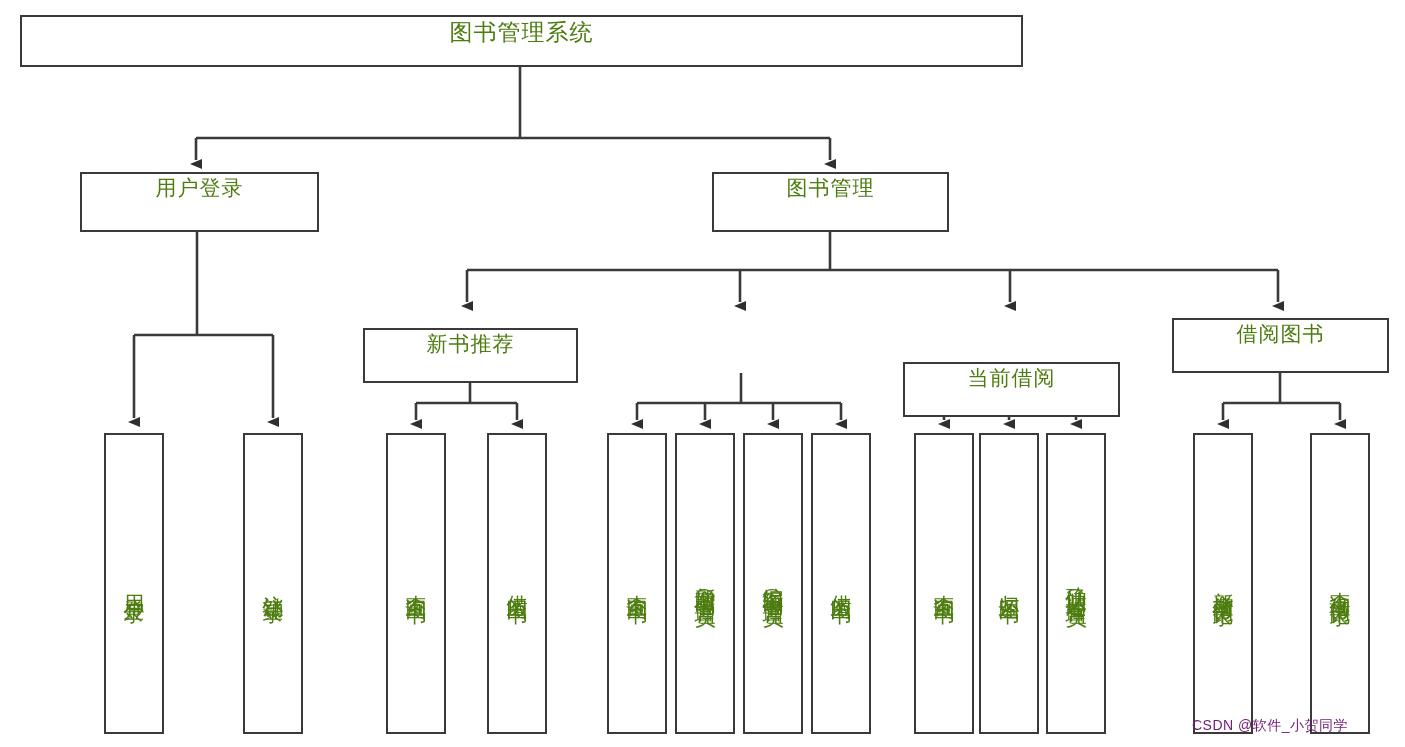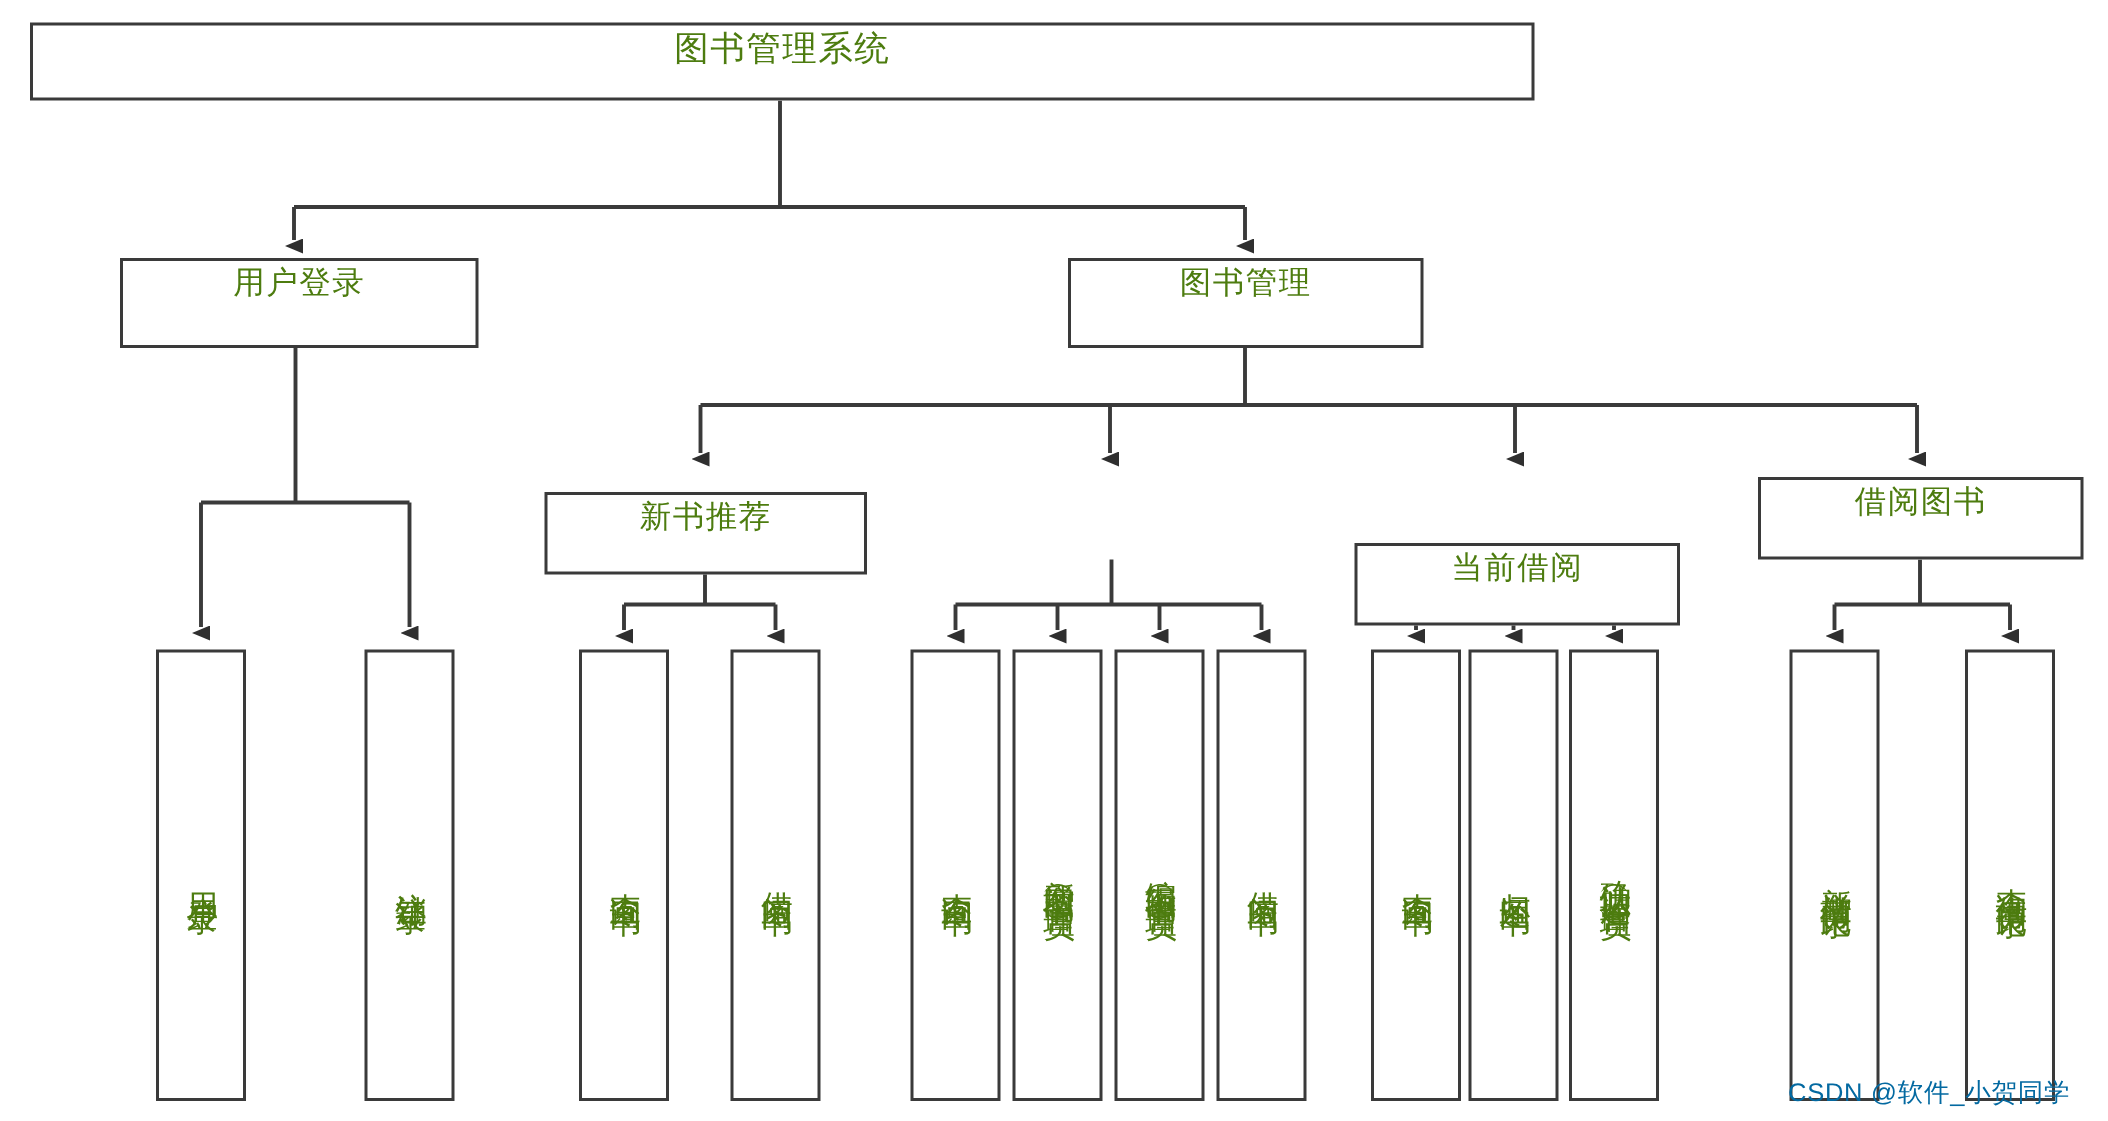--- a/index.html
+++ b/index.html
@@ -49,22 +49,22 @@
     letter-spacing: 3px;
     line-height: 1.05;
     white-space: nowrap;
     text-align: center;
   }
   .node.root {
     font-size: 23px;
   }
   .watermark {
     position: absolute;
-    color: #0369a1;
-    font-size: 17px;
+    color: #701a75;
+    font-size: 14px;
     white-space: nowrap;
     letter-spacing: 0.5px;
   }
 </style>
 </head>
 <body>
 
 <div id="canvas">
 
   <svg id="wires" viewBox="0 0 1405 747">

